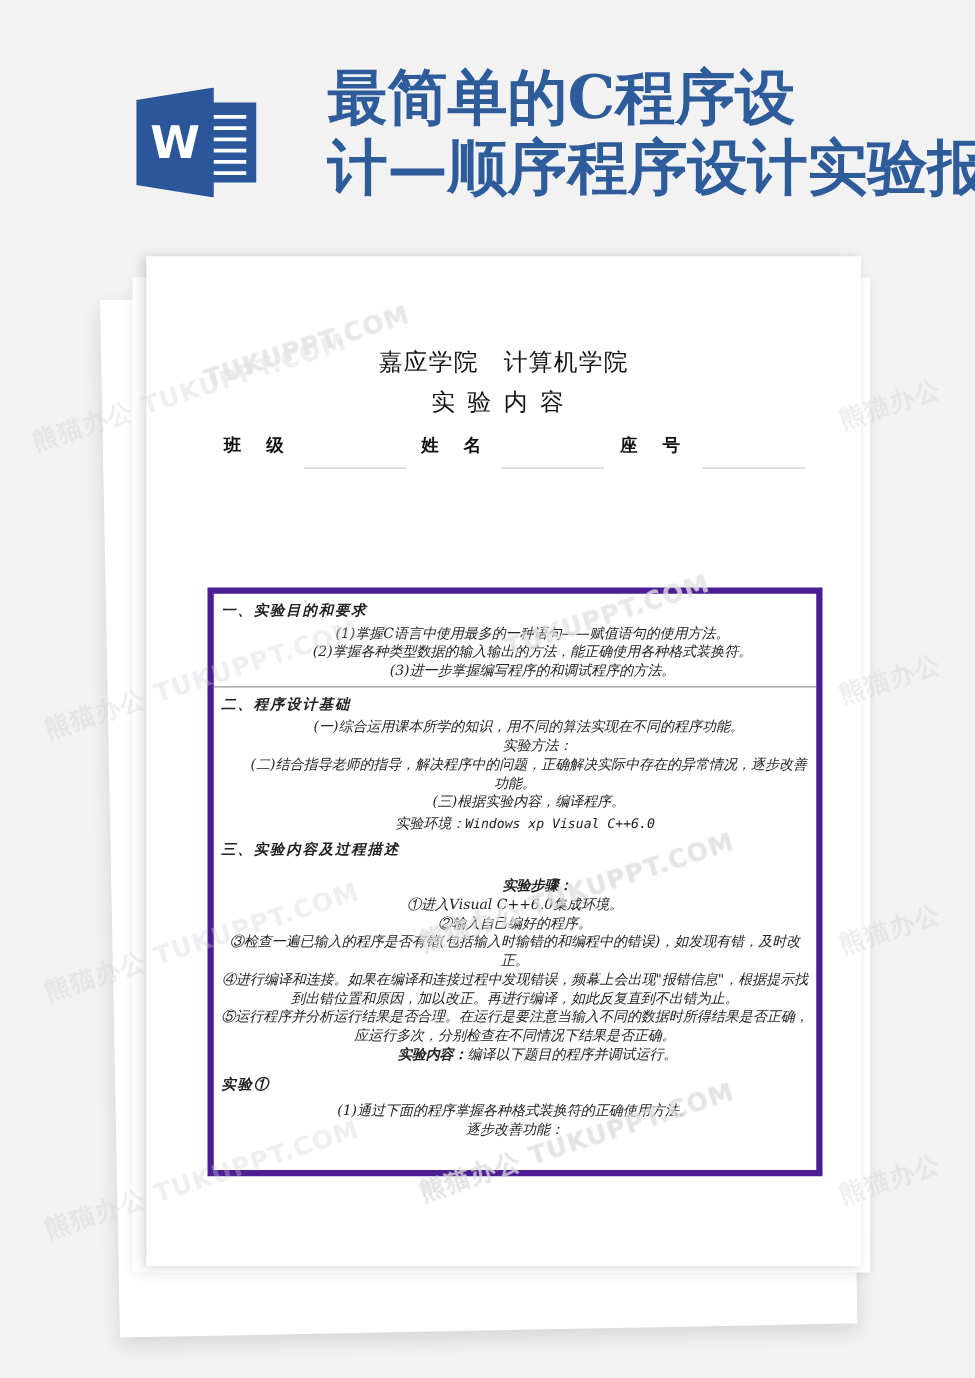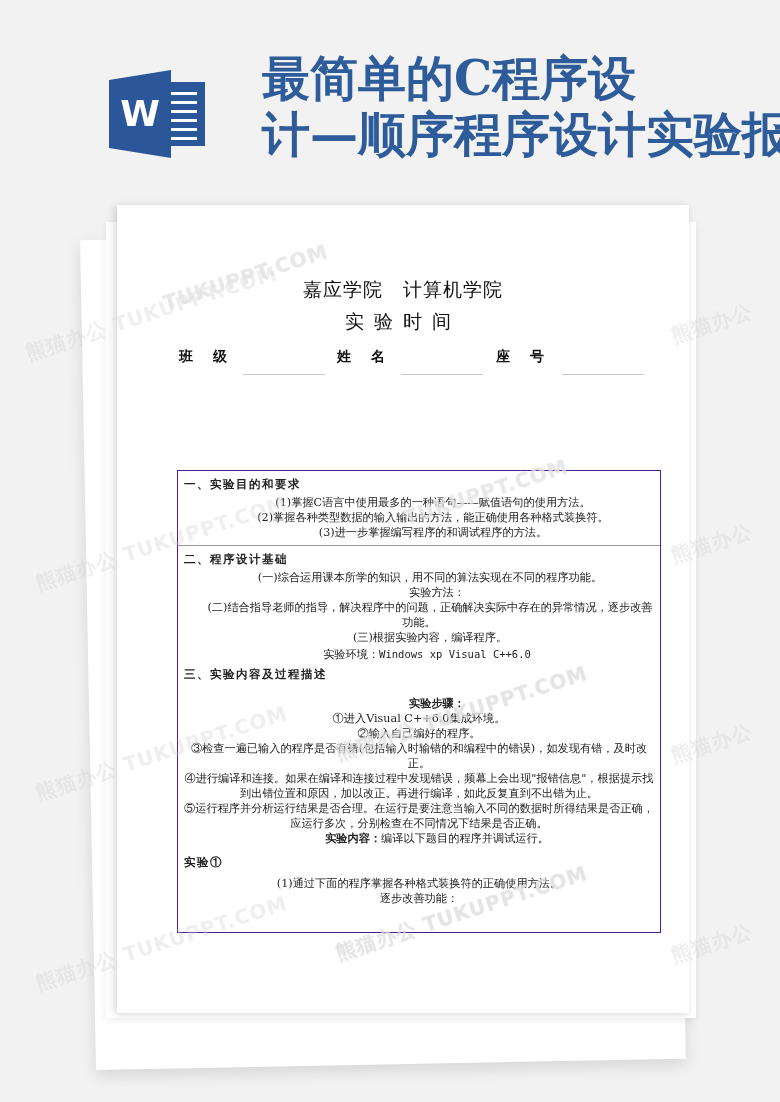--- a/index.html
+++ b/index.html
@@ -50,22 +50,22 @@
     .info-grid { position: absolute; left: 62px; top: 140px; width: 466px; }
     .info-row { position: relative; height: 33px; }
     .info-label {
       position: absolute; top: 3px; font-size: 14px; color: #111; white-space: nowrap;
       font-weight: bold;
     }
     .info-label.spread { letter-spacing: 20px; }
     .info-line { position: absolute; border-bottom: 1px solid #c8c8c8; width: 82px; }
     .info-value { position: absolute; top: 6px; font-size: 9px; color: #666; white-space: nowrap; }
     .content-box {
-      position: absolute; left: 60px; top: 265px; width: 482px; height: 461px;
-      border: 1px solid #4c1d95; font-size: 11.2px; line-height: 15px; color: #222;
+      position: absolute; left: 49px; top: 265px; width: 482px; height: 461px;
+      border: 5px solid #4c1d95; font-size: 11.2px; line-height: 15px; color: #222; font-style: italic;
     }
     .section { position: relative; padding: 3px 6px 0 6px; }
     .section.boxed { border-bottom: 1px solid #9a9a9a; }
     .sec-head { font-weight: bold; letter-spacing: 1.5px; font-size: 11.5px; margin: 3px 0 3px 0; }
     .line { white-space: nowrap; text-align: center; }
     .line.wrap { white-space: normal; }
     .ind1 { padding-left: 28px; }
     .ind2 { padding-left: 22px; }
     .ind3 { padding-left: 36px; }
     .ind4 { padding-left: 16px; }
@@ -101,21 +101,21 @@
 </div>
 <div class="title">
   <div>最简单的C程序设</div>
   <div>计—顺序程序设计实验报</div>
 </div>
 
 <div class="sheet sheet-back"></div>
 <div class="sheet sheet-mid"></div>
 <div class="sheet sheet-front">
   <div class="school">嘉应学院　计算机学院</div>
-  <div class="report-title">实验时间</div>
+  <div class="report-title">实验内容</div>
 
   <div class="info-grid">
     <div class="info-row">
       <span class="info-label spread" style="left:0">班级</span>
       <span class="info-line" style="left:64px;top:29px"></span>
       <span class="info-label spread" style="left:158px">姓名</span>
       <span class="info-line" style="left:222px;top:29px"></span>
       <span class="info-label spread" style="left:317px">座号</span>
       <span class="info-line" style="left:383px;top:29px"></span>
     </div>

